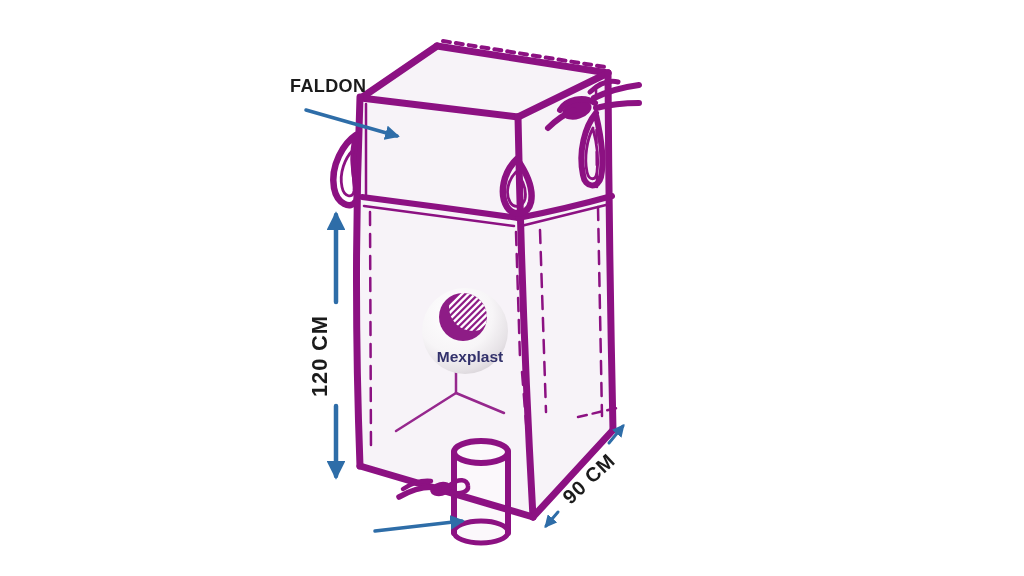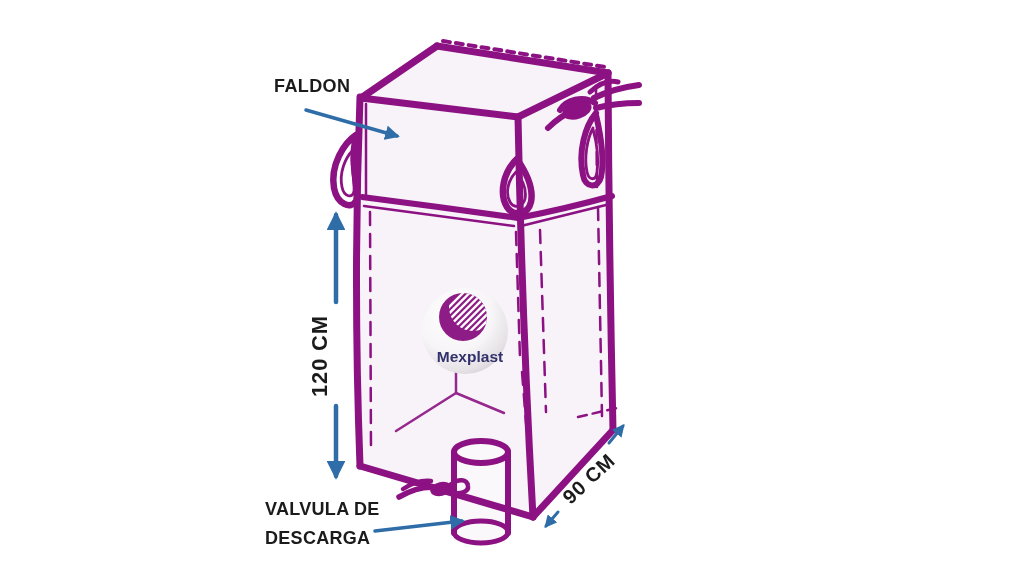--- a/index.html
+++ b/index.html
@@ -5,21 +5,21 @@
   html,body{margin:0;padding:0;background:#ffffff;}
   .canvas{
     position:relative;width:1024px;height:576px;background:#ffffff;overflow:hidden;
     font-family:"Liberation Sans",sans-serif;
   }
   .canvas svg{position:absolute;left:0;top:0;}
   .label{
     position:absolute;font-weight:700;color:#1b1b1b;white-space:nowrap;
     -webkit-font-smoothing:antialiased;
   }
-  .label-faldon{left:274px;top:76px;font-size:18px;letter-spacing:.4px;}
+  .label-faldon{left:290px;top:76px;font-size:18px;letter-spacing:.4px;}
   .label-height{
     left:320px;top:356px;font-size:22px;letter-spacing:.8px;
     transform:translate(-50%,-50%) rotate(-90deg);
   }
   .label-valve{left:265px;top:495px;font-size:18px;line-height:29px;letter-spacing:.3px;}
   .label-width{
     left:589px;top:479px;font-size:20px;letter-spacing:.8px;
     transform:translate(-50%,-50%) rotate(-43deg);
   }
 </style>
@@ -156,19 +156,15 @@
       <path d="M375,531 L462,521" stroke-width="3.5" marker-end="url(#arr)"></path>
       <path d="M609,443 L623,426" stroke-width="3" marker-end="url(#arr)"></path>
       <path d="M558,512 L546,526" stroke-width="3" marker-end="url(#arr)"></path>
     </g>
   </svg>
 
   <div class="label label-faldon">FALDON</div>
 
   <div class="label label-height">120 CM</div>
 
-  <div class="label label-valve">
-    <div>VALVULA DE</div>
-    <div>DESCARGA</div>
-  </div>
 
   <div class="label label-width">90 CM</div>
 </div>
 
 </body></html>

